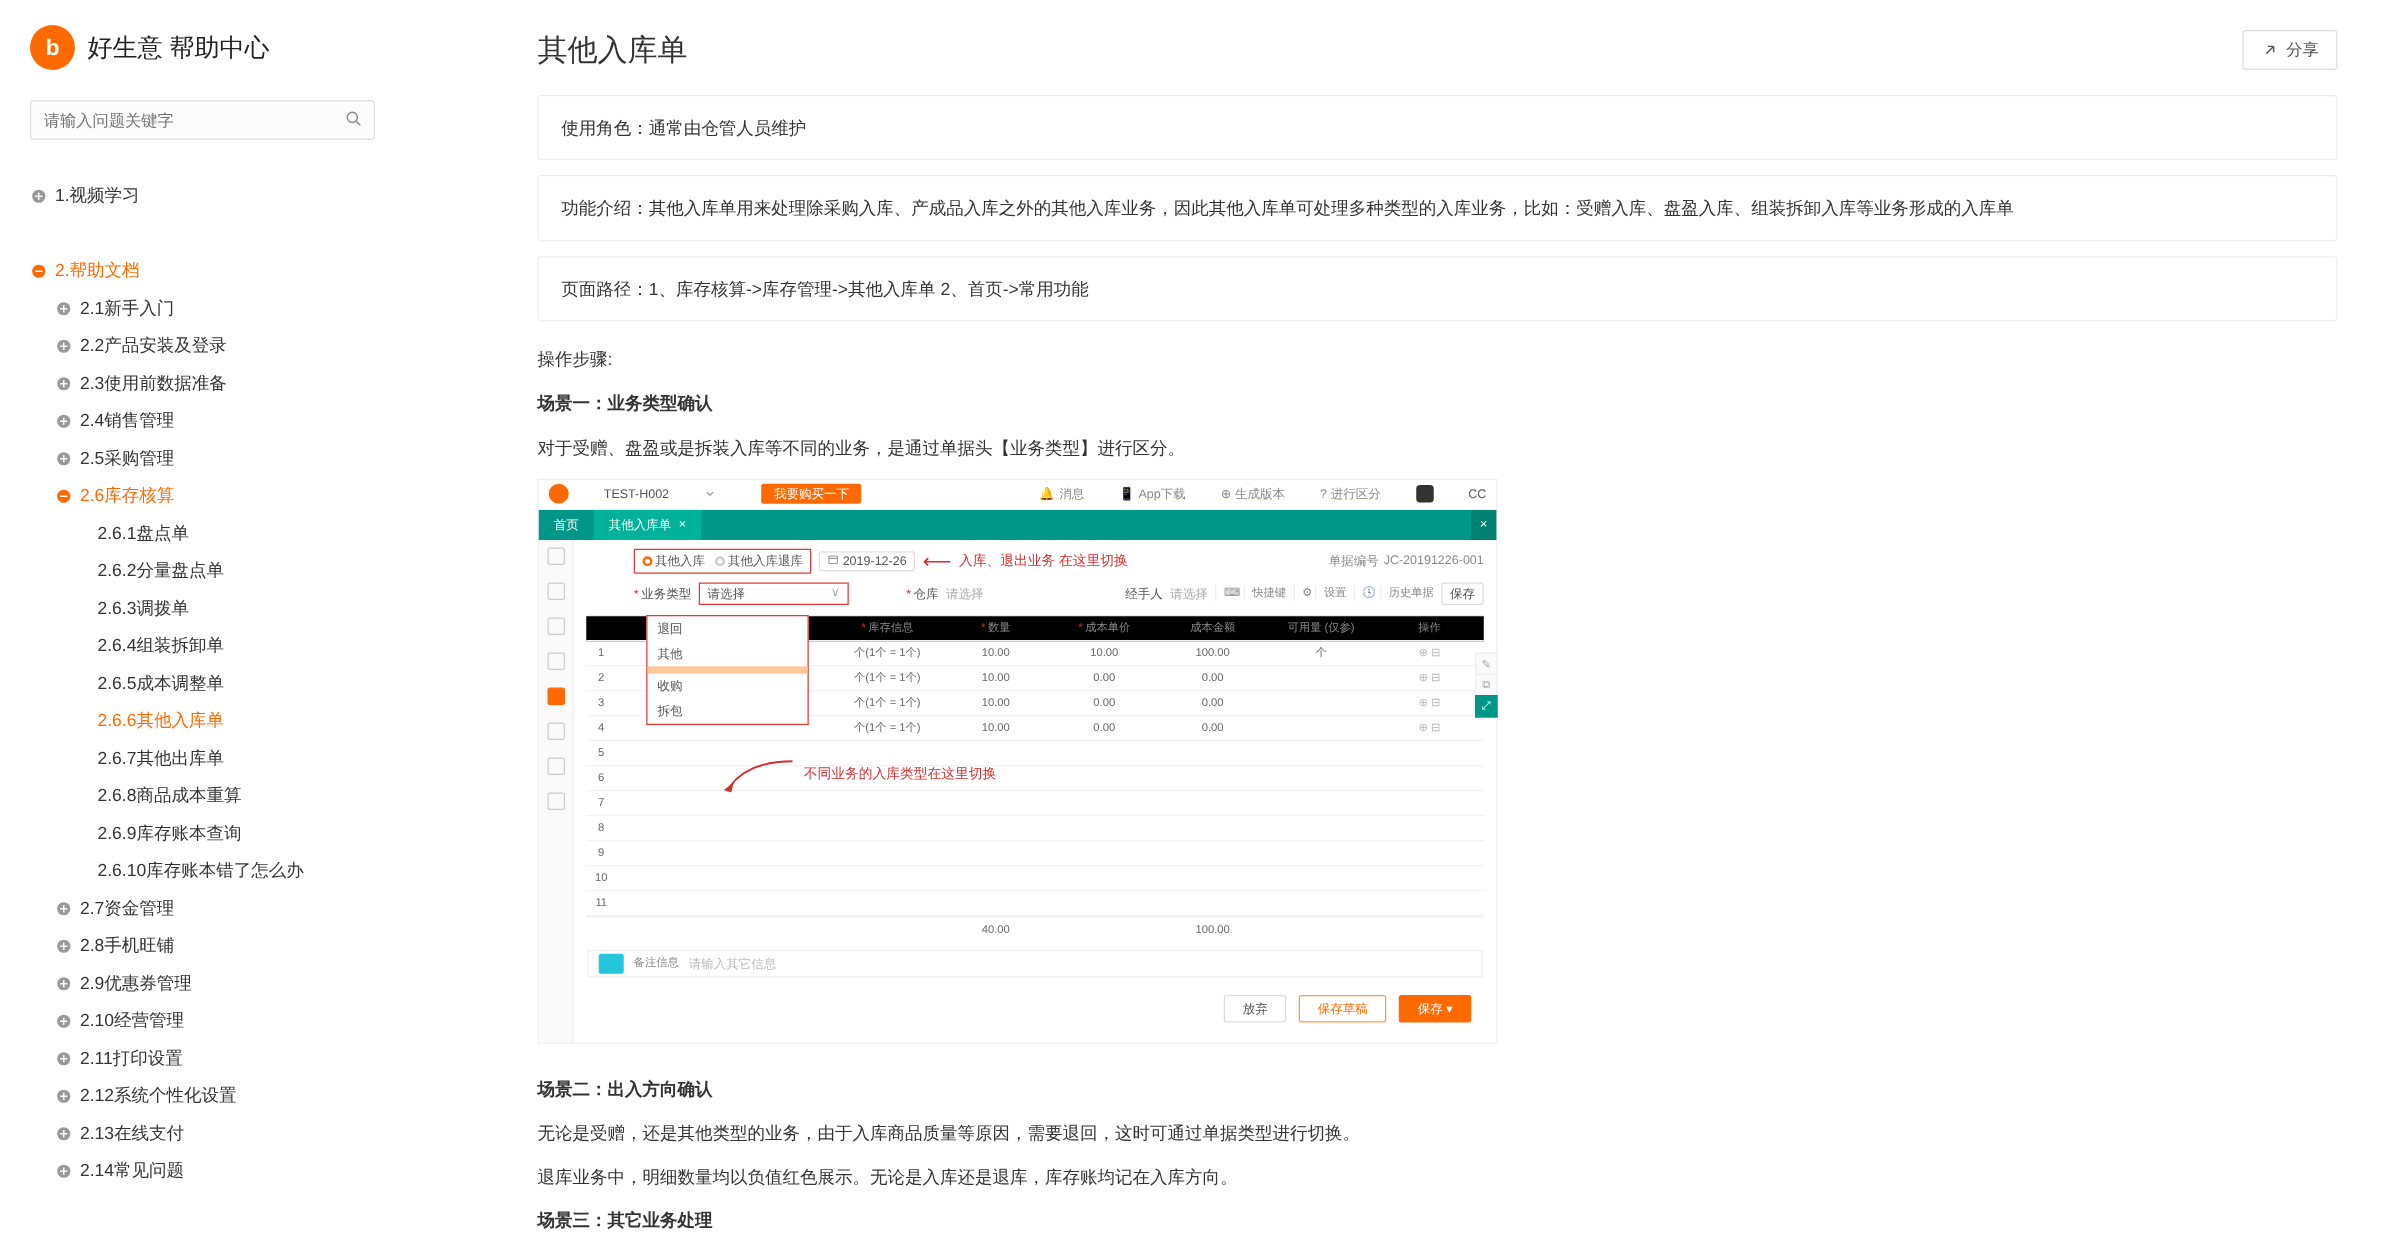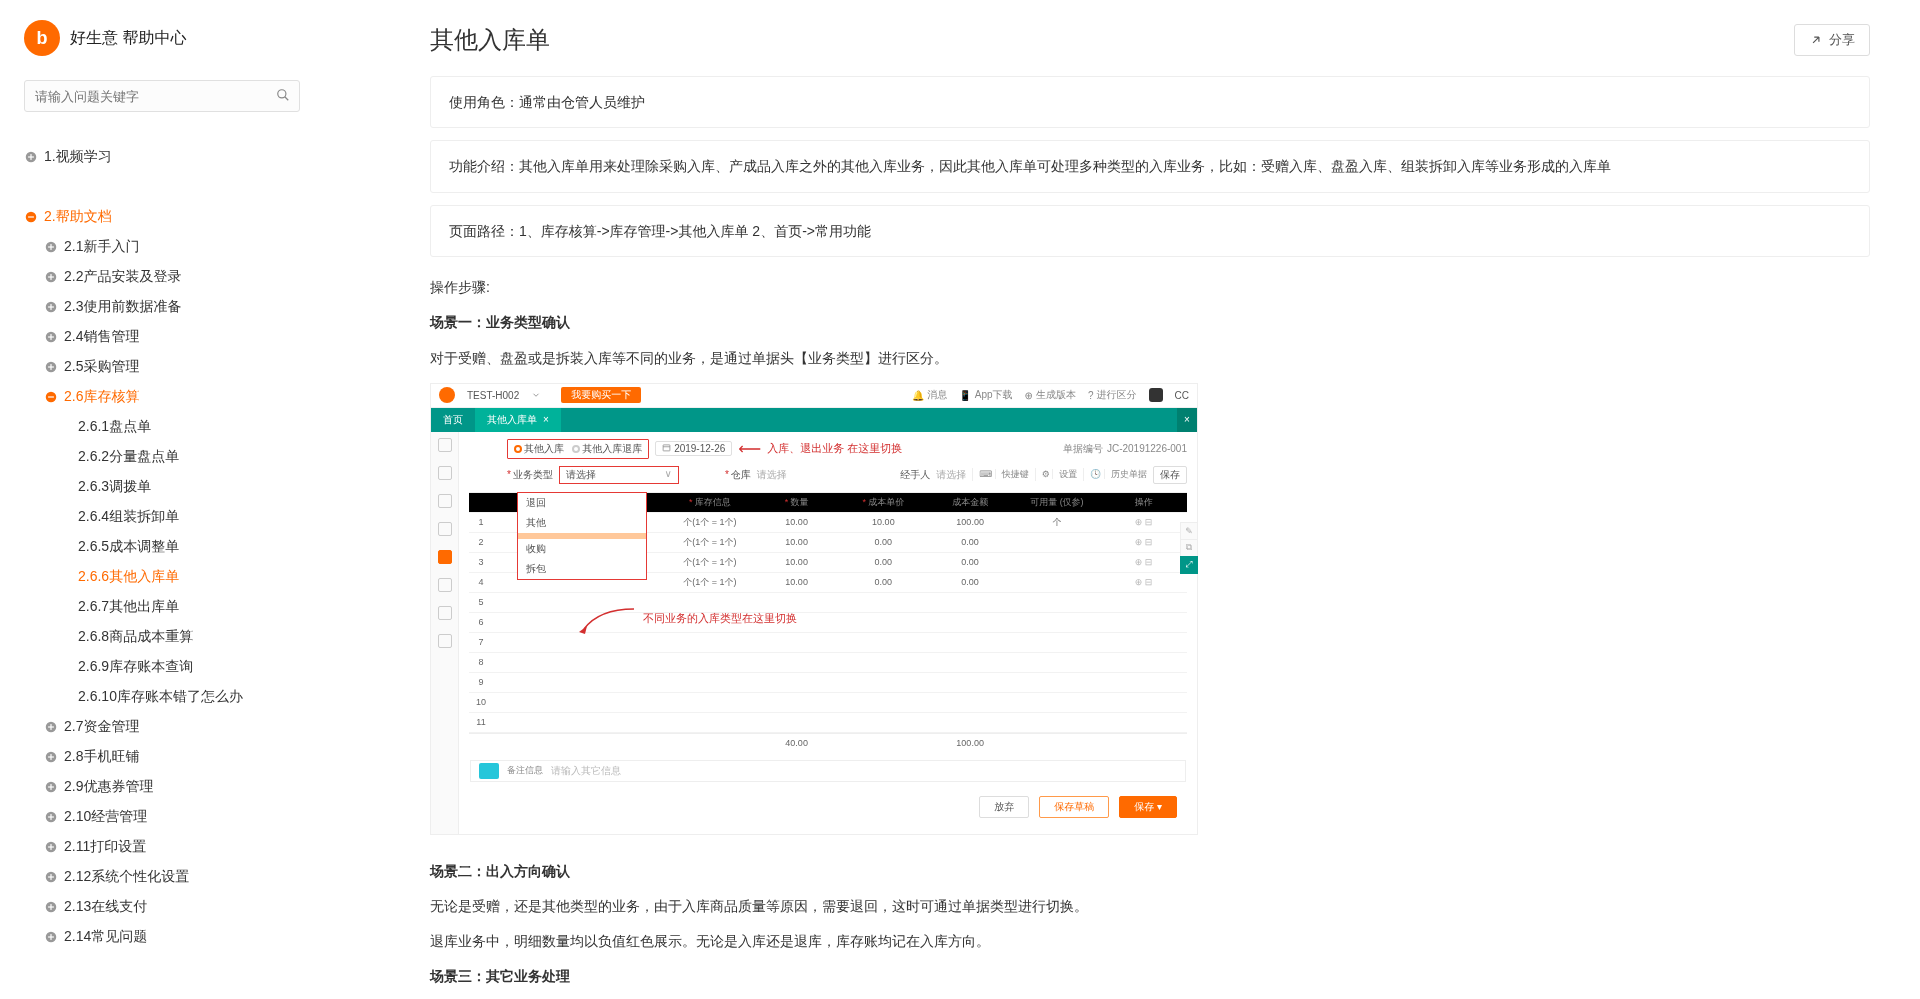--- a/index.html
+++ b/index.html
@@ -1,21 +1,21 @@
 <!DOCTYPE html>
 <html><head>
 <meta charset="utf-8">
 <style>
 * { margin: 0; padding: 0; box-sizing: border-box; }
 body { font-family: "Microsoft YaHei", -apple-system, sans-serif; background: #fff; color: #333; font-size: 14px; }
 .page { display: flex; width: 1920px; }
 .sidebar { width: 320px; padding: 20px 20px 20px 24px; flex-shrink: 0; }
 .brand { display: flex; align-items: center; gap: 10px; margin-bottom: 24px; }
 .brand-logo { width: 36px; height: 36px; border-radius: 50%; background:#ff6a00; display:flex; align-items:center; justify-content:center; color:#fff; font-weight:bold; font-size:18px; }
-.brand-title { font-size: 16px; color: #222; }
+.brand-title { font-size: 20px; color: #222; }
 .search-box { position: relative; margin-bottom: 18px; }
 .search-box input { width: 100%; height: 32px; border: 1px solid #e0e0e0; border-radius: 3px; padding: 0 32px 0 10px; font-size: 13px; color:#999; background:#fcfcfc; }
 .search-box .search-icon { position:absolute; right:10px; top:8px; color:#888; }
 .nav { list-style: none; }
 .nav li { padding: 6px 0 6px 0; font-size: 14px; color: #333; display:flex; align-items:center; gap:6px; cursor:pointer; }
 .nav li.lvl-0 { padding-left: 0; margin-top: 30px; }
 .nav li.lvl-1 { padding-left: 20px; }
 .nav li.lvl-2 { padding-left: 54px; }
 .nav .toggle { width:14px; height:14px; display:inline-flex; align-items:center; justify-content:center; color:#999; font-size:14px; }
 .nav .toggle.orange { color:#ff6a00; }
@@ -25,21 +25,21 @@
 .page-title { font-size: 24px; font-weight: 500; }
 .share-btn { border:1px solid #ddd; border-radius:3px; padding:6px 14px; font-size:13px; color:#555; display:flex; align-items:center; gap:6px; background:#fff; }
 .info-box { border:1px solid #eee; border-radius:3px; padding: 14px 18px; margin-bottom: 12px; font-size: 14px; color:#333; line-height:1.6; }
 .info-label { font-weight:500; }
 .content { margin-top: 18px; }
 .content p, .content h4 { margin: 10px 0; line-height: 1.8; }
 .content h4 { font-weight: 700; font-size: 14px; }
 .content .step-label { font-weight: 500; }
 
 .mock { width: 768px; border:1px solid #eee; margin: 12px 0 24px; background:#fff; font-size:10px; color:#555; }
-.mock-top { display:flex; align-items:center; height:24px; padding:0 8px; gap:12px; border-bottom:1px solid #f0f0f0;justify-content:flex-end; }
+.mock-top { display:flex; align-items:center; height:24px; padding:0 8px; gap:28px; border-bottom:1px solid #f0f0f0;justify-content:flex-end; }
 .mock-top .logo { width:16px; height:16px; border-radius:50%; background:#ff6a00; }
 .mock-top .title { color:#555; }
 .mock-top .orange-btn { background:#ff6a00; color:#fff; border-radius:2px; padding:1px 10px; margin-left:8px; }
 .mock-top .spacer { flex:1; }
 .mock-top .icn { color:#888; display:flex; align-items:center; gap:3px; }
 .mock-top .avatar { width:14px; height:14px; background:#333; border-radius:3px; }
 .mock-tabs { background:#009688; color:#fff; height:24px; display:flex; align-items:flex-start; }
 .mock-tabs .tab { padding:0 12px; height:100%; display:flex; align-items:center; gap:6px; }
 .mock-tabs .tab.active { background:#00b29a; }
 .mock-tabs .close-x { margin-left:auto; width:20px; text-align:center; background:#008070; height:100%; display:flex; align-items:center; justify-content:center; }

